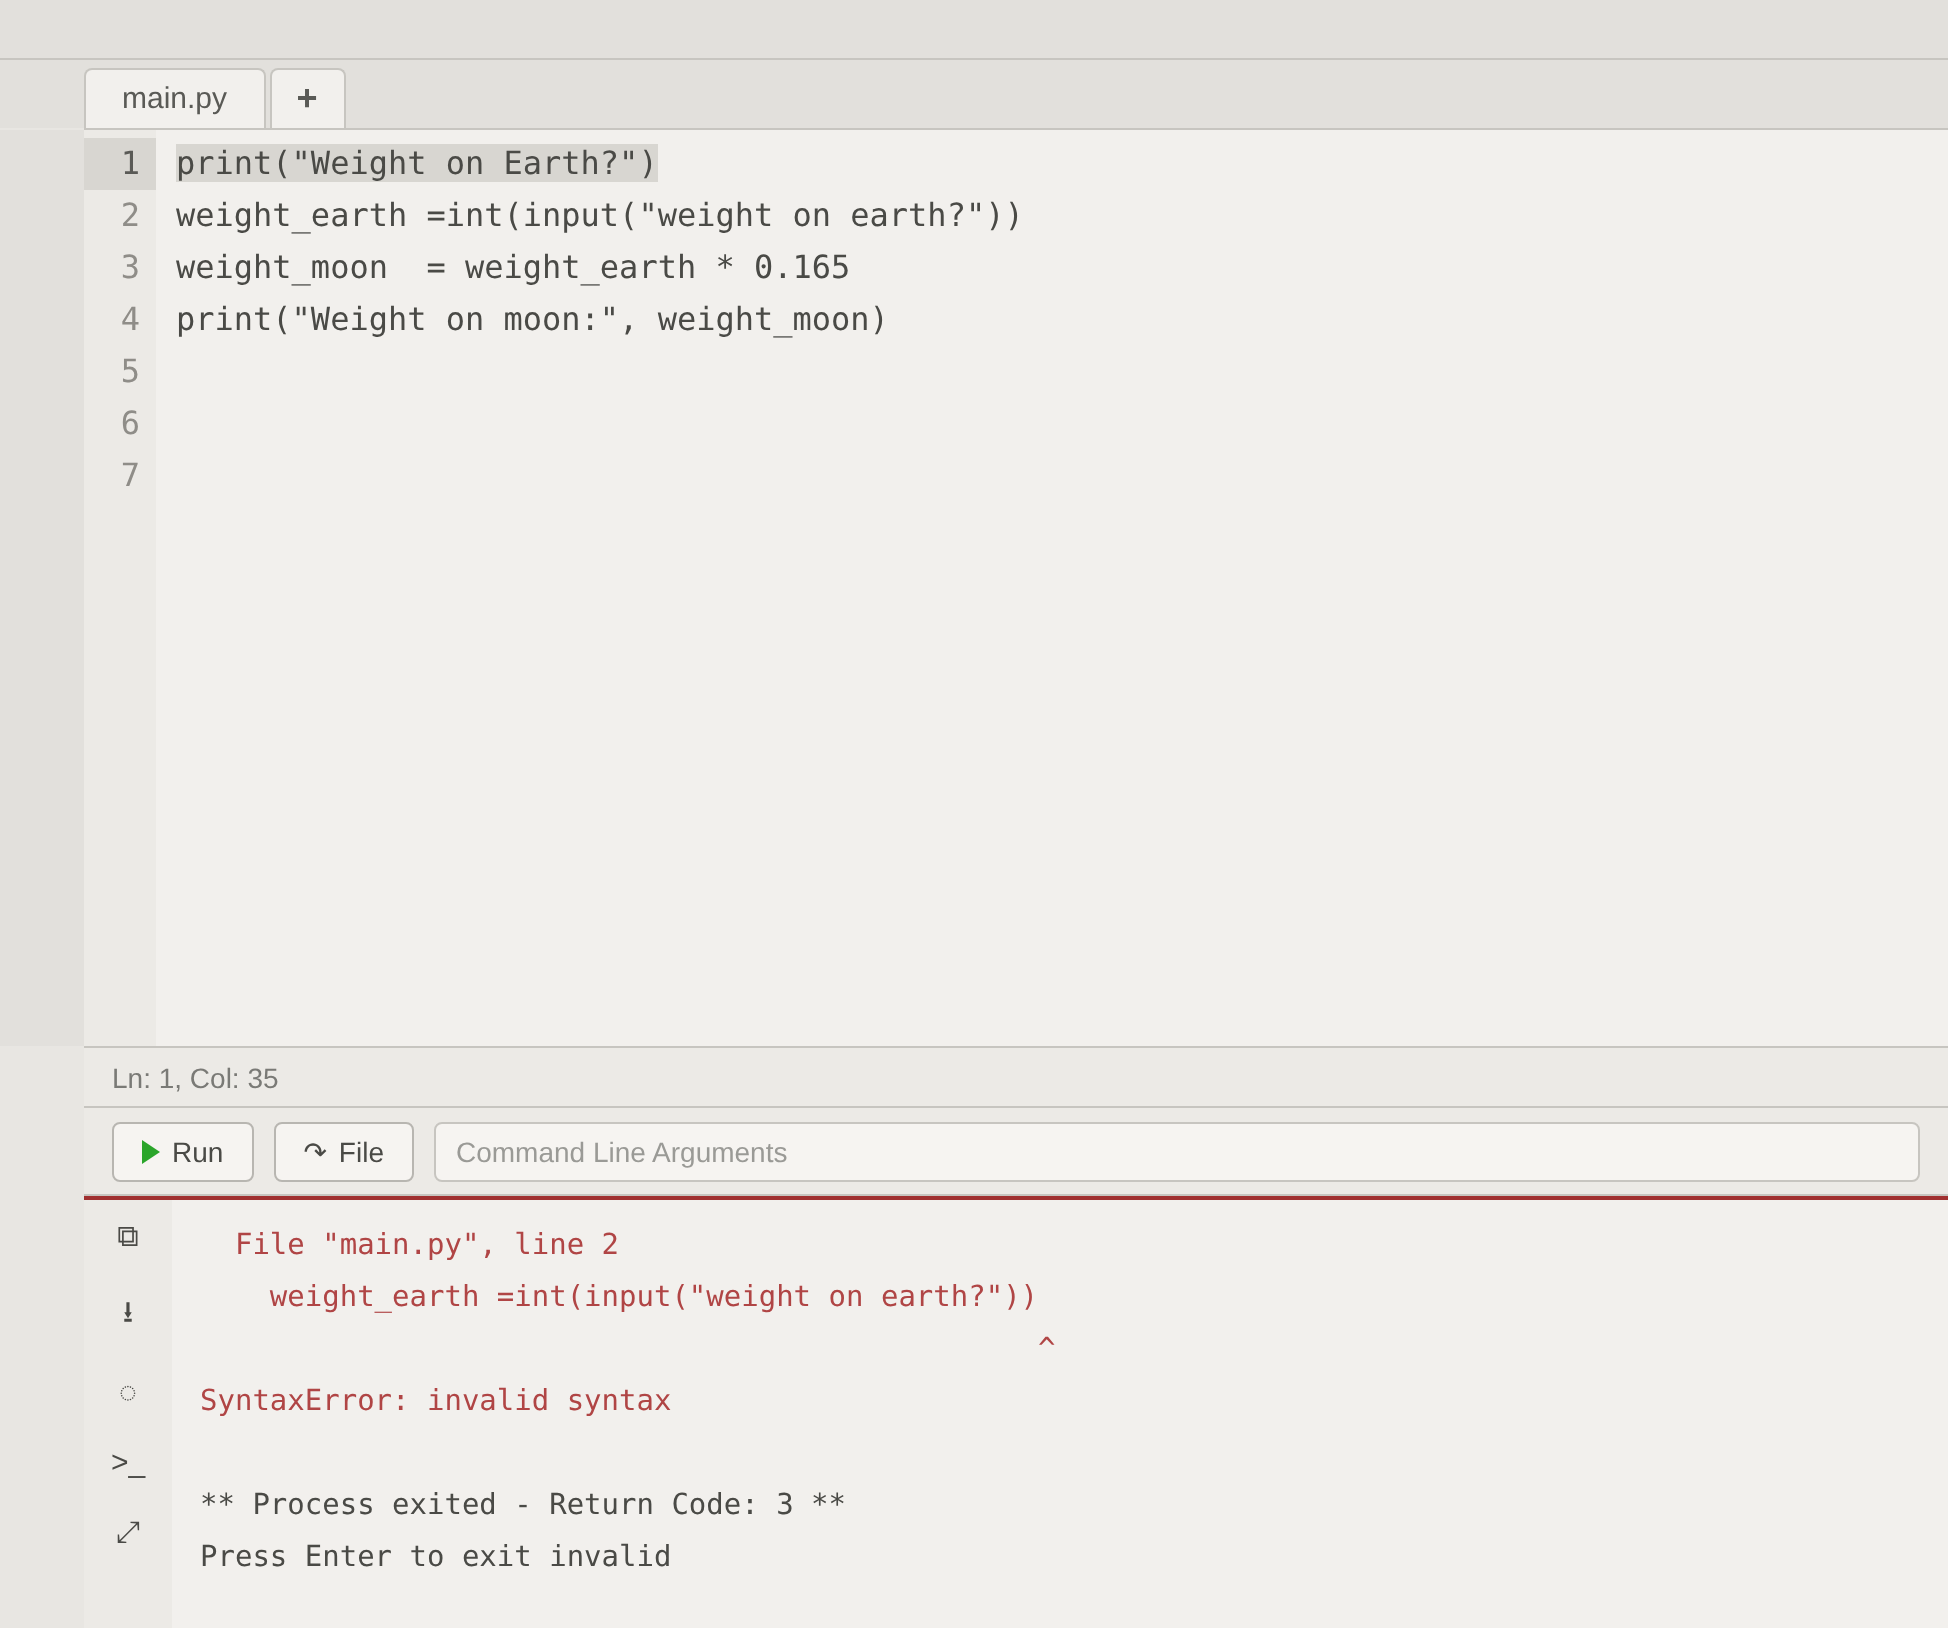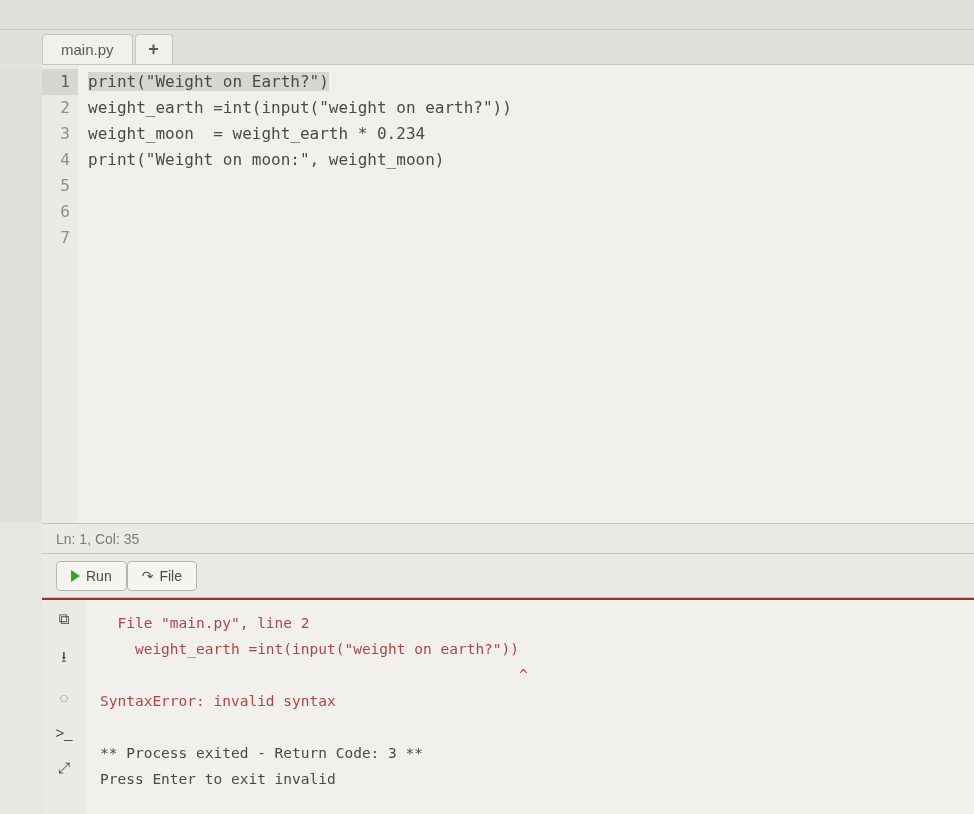--- a/index.html
+++ b/index.html
@@ -93,20 +93,21 @@
     background: #eceae6;
     border-bottom: 1px solid #c7c5c0;
   }
   .runbar {
     height: 44px;
     margin-left: 42px;
     display: flex;
     align-items: center;
     background: #eceae6;
     padding: 0 14px;
+    gap: 10px;
     border-bottom: 1px solid #c7c5c0;
   }
   .btn {
     height: 30px;
     padding: 0 14px;
     display: flex;
     align-items: center;
     gap: 6px;
     background: #f6f4f1;
     border: 1px solid #b8b6b1;
@@ -187,39 +188,42 @@
     <div class="ln current">1</div>
     <div class="ln">2</div>
     <div class="ln">3</div>
     <div class="ln">4</div>
     <div class="ln">5</div>
     <div class="ln">6</div>
     <div class="ln">7</div>
   </div>
   <div class="code"><span class="hl">print("Weight on Earth?")</span>
 <span>weight_earth =int(input("weight on earth?"))</span>
-<span>weight_moon  = weight_earth * 0.234</span>
+<span>weight_moon  = weight_earth * 0.165</span>
 <span>print("Weight on moon:", weight_moon)</span>
 <span></span>
 <span></span>
 <span></span></div>
 </div>
 
 <div class="statusbar">
   <span>Ln: 1,  Col: 35</span>
 </div>
 
 <div class="runbar">
   <div class="btn">
     <span class="run-icon"></span>
     <span>Run</span>
   </div>
   <div class="btn">
     <span class="share-icon">↷</span>
     <span>File</span>
+  </div>
+  <div class="cli-input">
+    <span>Command Line Arguments</span>
   </div>
 </div>
 
 <div class="console-wrap">
   <div class="console-icons">
     <span class="ci">⧉</span>
     <span class="ci">⭳</span>
     <span class="ci">◌</span>
     <span class="ci">&gt;_</span>
     <span class="ci">⤢</span>

